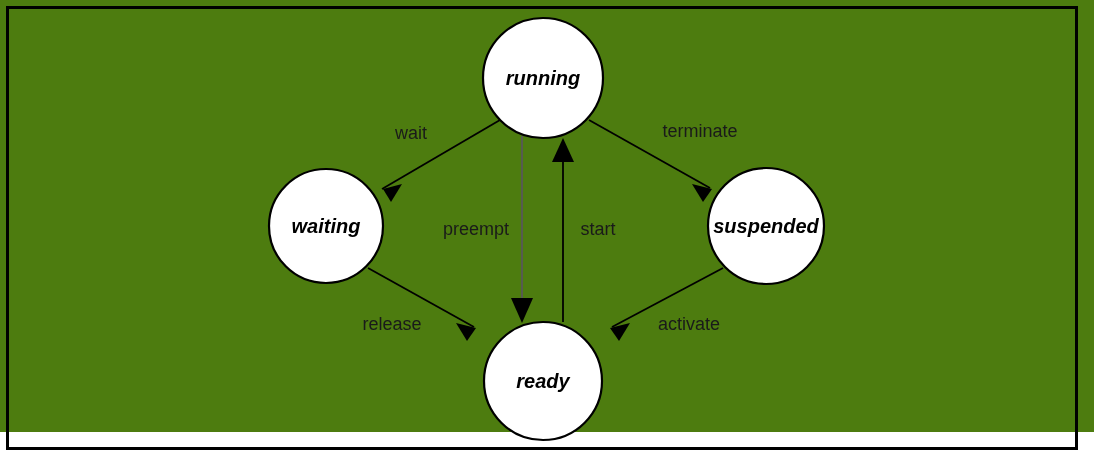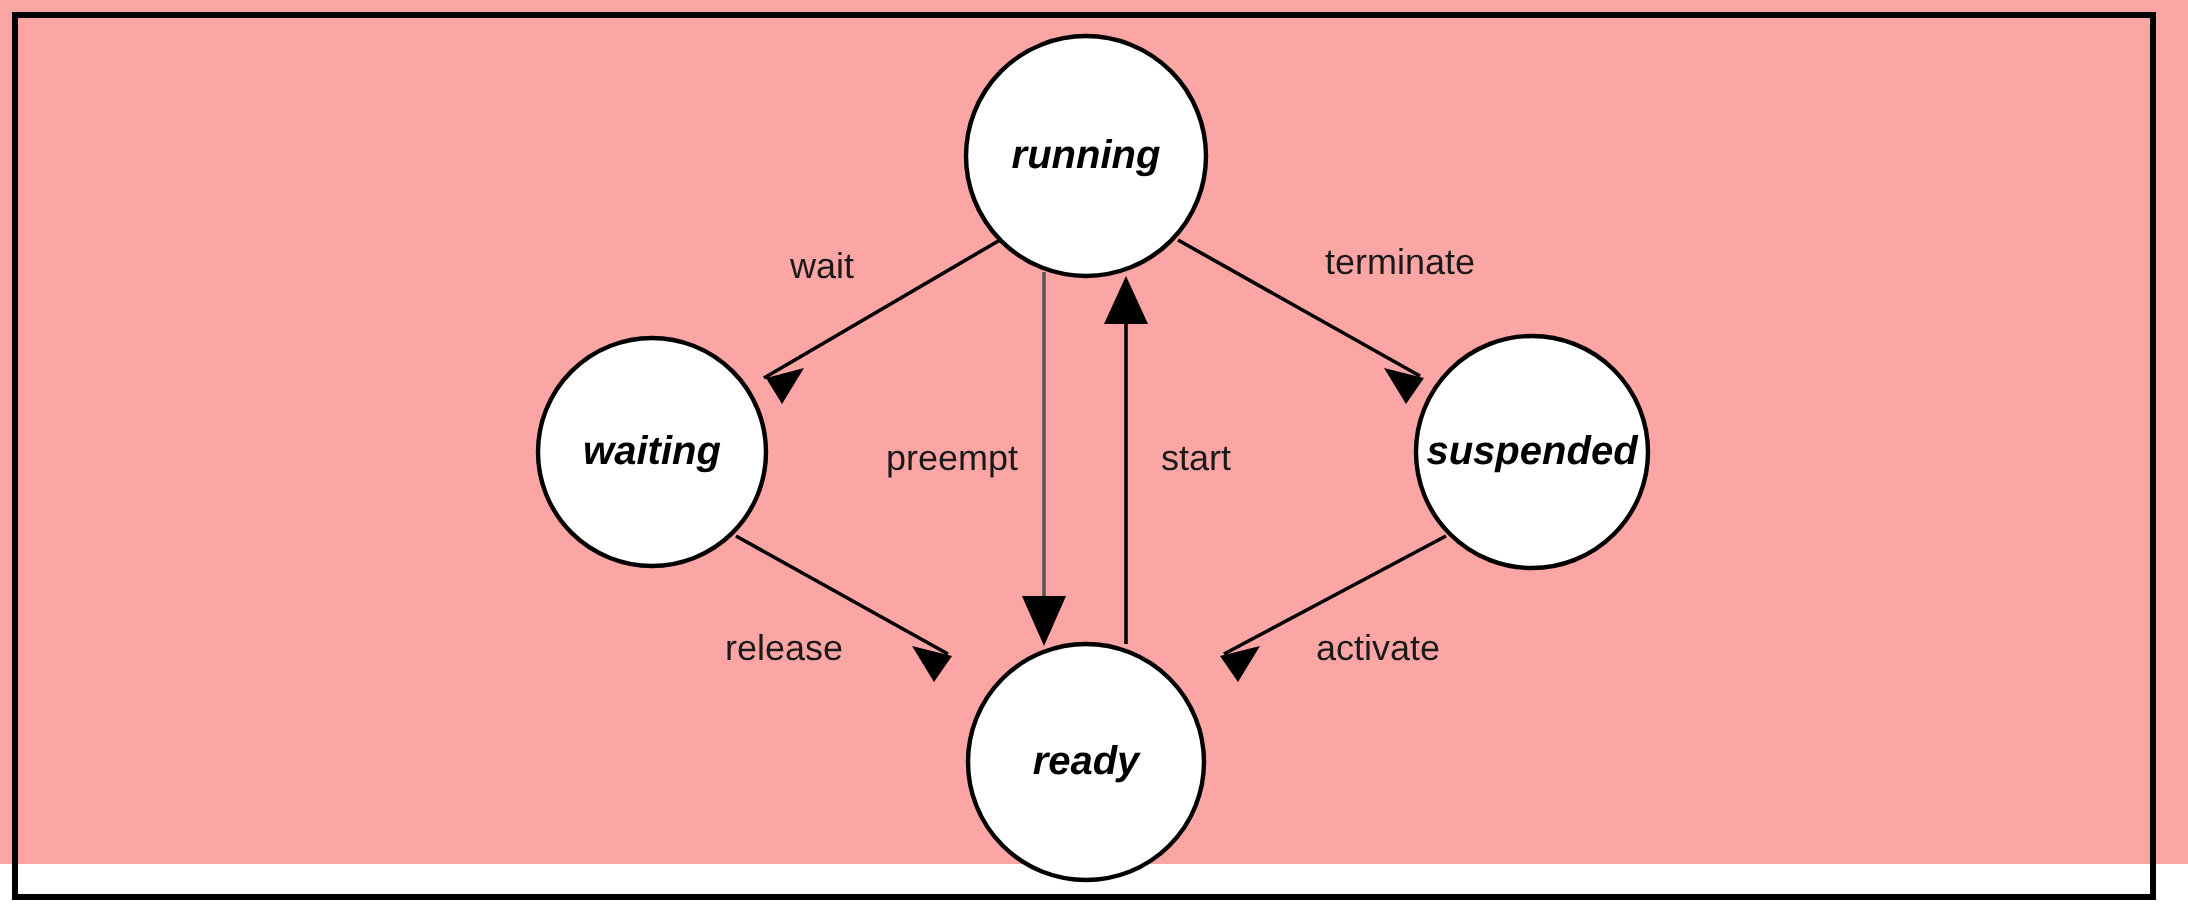--- a/index.html
+++ b/index.html
@@ -10,21 +10,21 @@
   body {
     width: 1094px;
     height: 459px;
     font-family: "Liberation Sans", sans-serif;
     overflow: hidden;
   }
   #diagram-root {
     position: relative;
     width: 1094px;
     height: 432px;
-    background: #fca5a5;
+    background: #4d7c0f;
   }
   #state-diagram-svg {
     position: absolute;
     left: 0;
     top: 0;
     display: block;
   }
   .state-label {
     font-family: "Liberation Sans", sans-serif;
     font-size: 20px;

